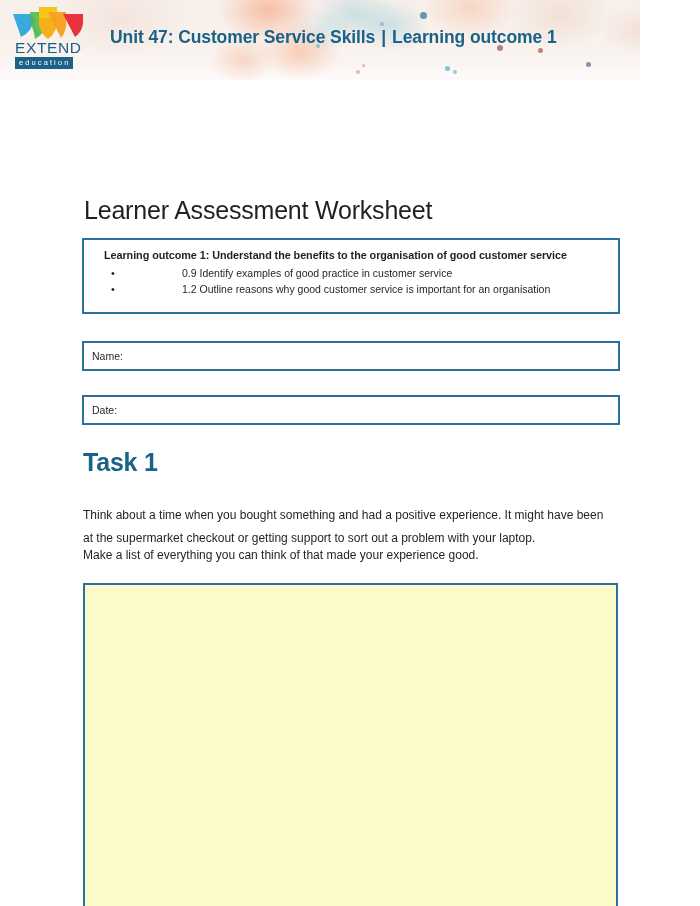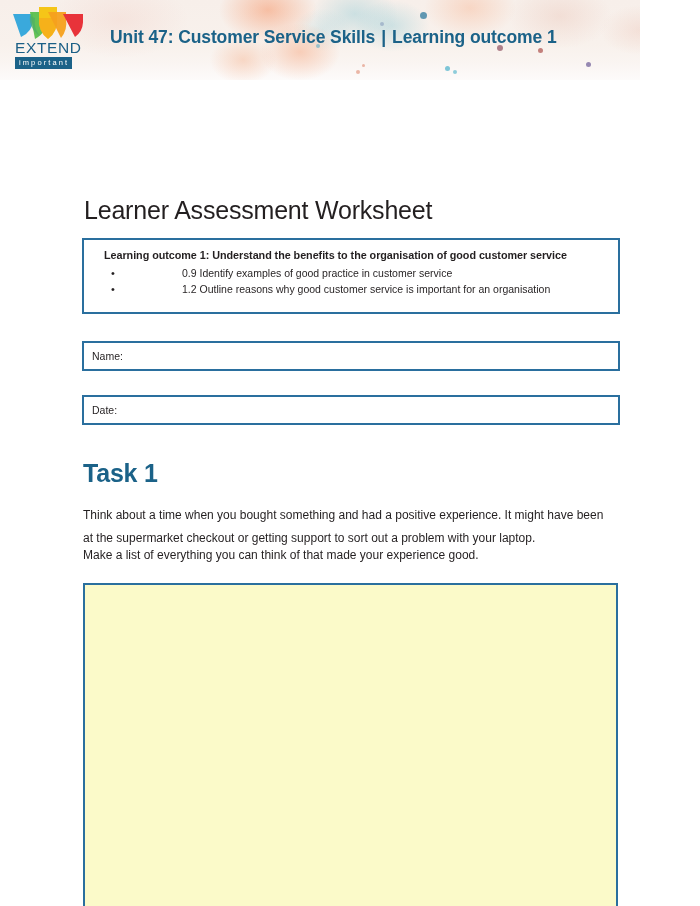--- a/index.html
+++ b/index.html
@@ -162,21 +162,21 @@
   #date-box { top: 315px; }
   .field-label {
     font-size: 10.5px;
     color: #231f20;
     margin: 7px 0 0 8px;
   }
 
   .task-title {
     position: absolute;
     left: 83px;
-    top: 379px;
+    top: 368px;
     font-size: 25px;
     font-weight: bold;
     color: #1b6288;
     letter-spacing: -0.2px;
   }
 
   .para {
     position: absolute;
     left: 83px;
     width: 528px;
@@ -219,21 +219,21 @@
     <svg class="logo-fan" viewBox="0 0 70 34" xmlns="http://www.w3.org/2000/svg">
       <path d="M0 8 H20 V14 A20 20 0 0 1 8 31 Z" fill="#3aa9dc"></path>
       <path d="M17 6 H35 V12 A24 24 0 0 1 22 33 Z" fill="#5bbf4e" opacity="0.95"></path>
       <path d="M26 1 H44 V12 A22 22 0 0 1 35 33 A22 22 0 0 1 26 12 Z" fill="#f5c518"></path>
       <path d="M35 6 H53 V13 A24 24 0 0 1 48 32 Z" fill="#f5a01e" opacity="0.95"></path>
       <path d="M50 8 H70 V14 A20 20 0 0 1 62 31 Z" fill="#e8333a"></path>
       <path d="M26 12 A22 22 0 0 0 35 33 A22 22 0 0 0 44 12 Z" fill="#f5a01e" opacity="0.55"></path>
       <path d="M17 10 A20 20 0 0 0 27 30 A22 22 0 0 1 22 12 Z" fill="#4fae67" opacity="0.7"></path>
     </svg>
     <div class="logo-word">EXTEND</div>
-    <div class="logo-badge">important</div>
+    <div class="logo-badge">education</div>
   </div>
 
   <div class="header-title">
     <span>Unit 47: Customer Service Skills</span><span class="sep">|</span><span>Learning outcome 1</span>
   </div>
 </div>
 
 <div class="page">
 
   <div class="doc-title">Learner Assessment Worksheet</div>

